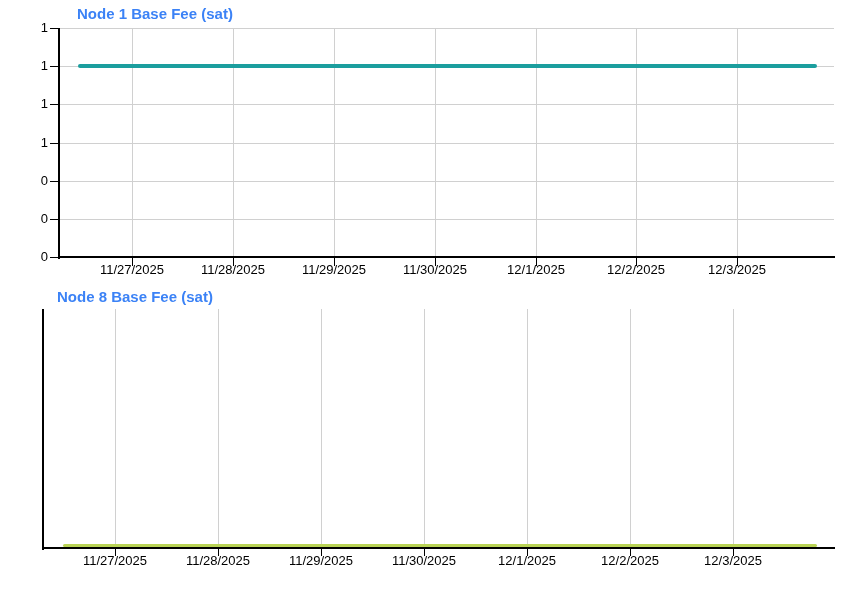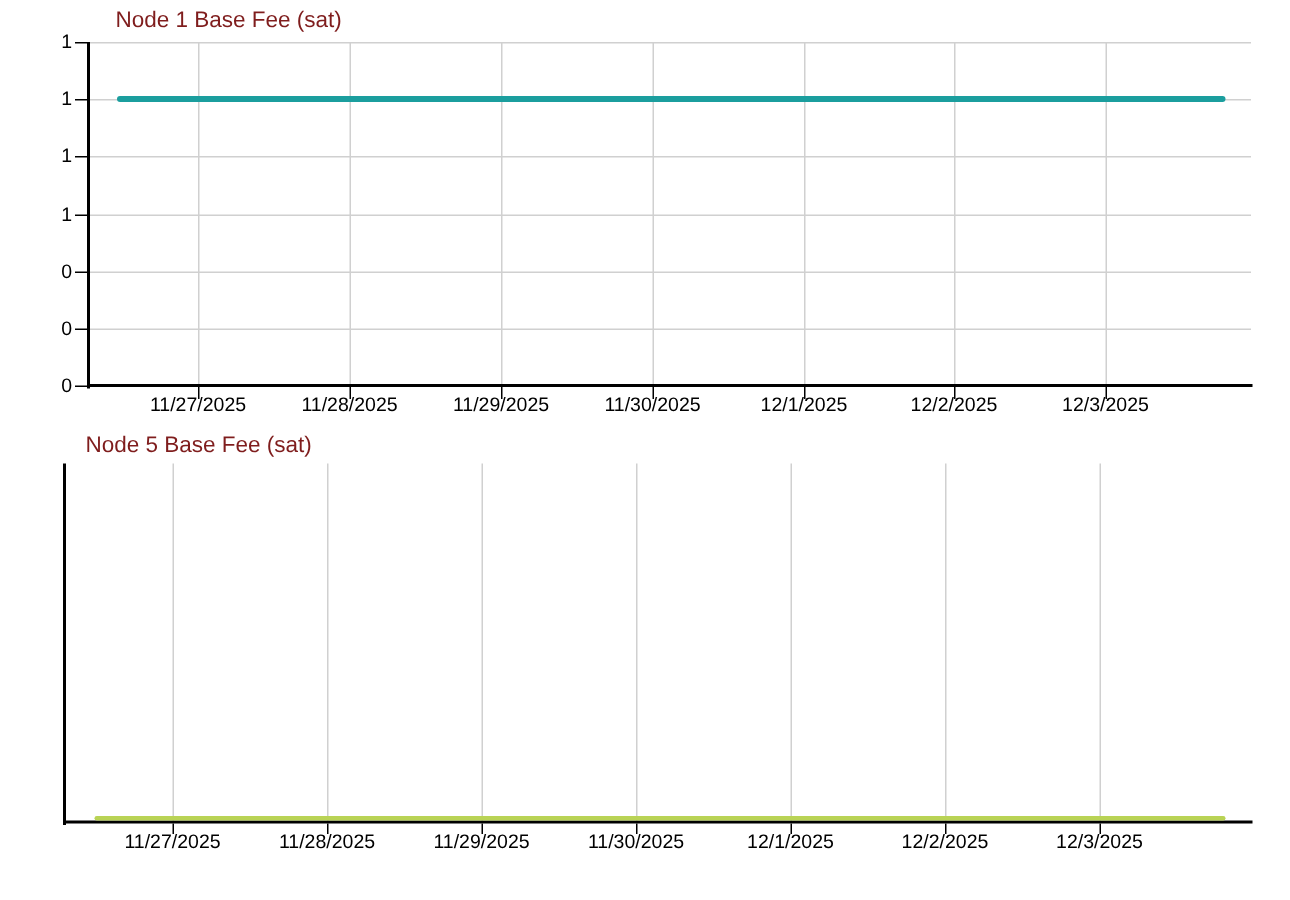--- a/index.html
+++ b/index.html
@@ -2,21 +2,21 @@
 <html><head>
 <meta charset="utf-8">
 <style>
   html, body { margin: 0; padding: 0; background: #ffffff; }
   #canvas {
     position: relative; width: 860px; height: 600px; overflow: hidden;
     background: #ffffff;
     font-family: "Liberation Sans", sans-serif;
   }
   .chart-title {
-    position: absolute; font-size: 15px; font-weight: normal; color: #7f1d1d;
+    position: absolute; font-size: 15px; font-weight: bold; color: #3b82f6;
     white-space: nowrap; line-height: 18px;
   }
   .gridline-h, .gridline-v, .axis, .tick { position: absolute; }
   .y-tick-label {
     position: absolute; font-size: 13px; color: #000; text-align: right;
     width: 22px; line-height: 16px;
   }
   .x-tick-label {
     position: absolute; font-size: 13px; color: #000; white-space: nowrap;
     transform: translateX(-50%); line-height: 16px;
@@ -68,21 +68,21 @@
       <div class="x-tick-label" style="left: 435px; top: 262px;">11/30/2025</div>
       <div class="tick" style="left: 536px; top: 258px; width: 1px; height: 8px; background: rgb(0, 0, 0);"></div>
       <div class="x-tick-label" style="left: 536px; top: 262px;">12/1/2025</div>
       <div class="tick" style="left: 636px; top: 258px; width: 1px; height: 8px; background: rgb(0, 0, 0);"></div>
       <div class="x-tick-label" style="left: 636px; top: 262px;">12/2/2025</div>
       <div class="tick" style="left: 737px; top: 258px; width: 1px; height: 8px; background: rgb(0, 0, 0);"></div>
       <div class="x-tick-label" style="left: 737px; top: 262px;">12/3/2025</div>
       <div class="data-line" style="left: 78px; top: 64.1667px; width: 739px; height: 4px; background: rgb(27, 158, 158);"></div>
     </div>
   <div class="chart" id="chart1">
-    <div class="chart-title" style="left:57px; top:288px;">Node 5 Base Fee (sat)</div>
+    <div class="chart-title" style="left:57px; top:288px;">Node 8 Base Fee (sat)</div>
   <div class="gridline-v" style="left: 115px; top: 309px; width: 1px; height: 239px; background: rgb(208, 208, 208);"></div>
       <div class="gridline-v" style="left: 218px; top: 309px; width: 1px; height: 239px; background: rgb(208, 208, 208);"></div>
       <div class="gridline-v" style="left: 321px; top: 309px; width: 1px; height: 239px; background: rgb(208, 208, 208);"></div>
       <div class="gridline-v" style="left: 424px; top: 309px; width: 1px; height: 239px; background: rgb(208, 208, 208);"></div>
       <div class="gridline-v" style="left: 527px; top: 309px; width: 1px; height: 239px; background: rgb(208, 208, 208);"></div>
       <div class="gridline-v" style="left: 630px; top: 309px; width: 1px; height: 239px; background: rgb(208, 208, 208);"></div>
       <div class="gridline-v" style="left: 733px; top: 309px; width: 1px; height: 239px; background: rgb(208, 208, 208);"></div>
       <div class="axis" style="left: 42px; top: 309px; width: 2px; height: 241px; background: rgb(0, 0, 0);"></div>
       <div class="axis" style="left: 42px; top: 547px; width: 793px; height: 2px; background: rgb(0, 0, 0);"></div>
       <div class="tick" style="left: 115px; top: 549px; width: 1px; height: 7px; background: rgb(0, 0, 0);"></div>

